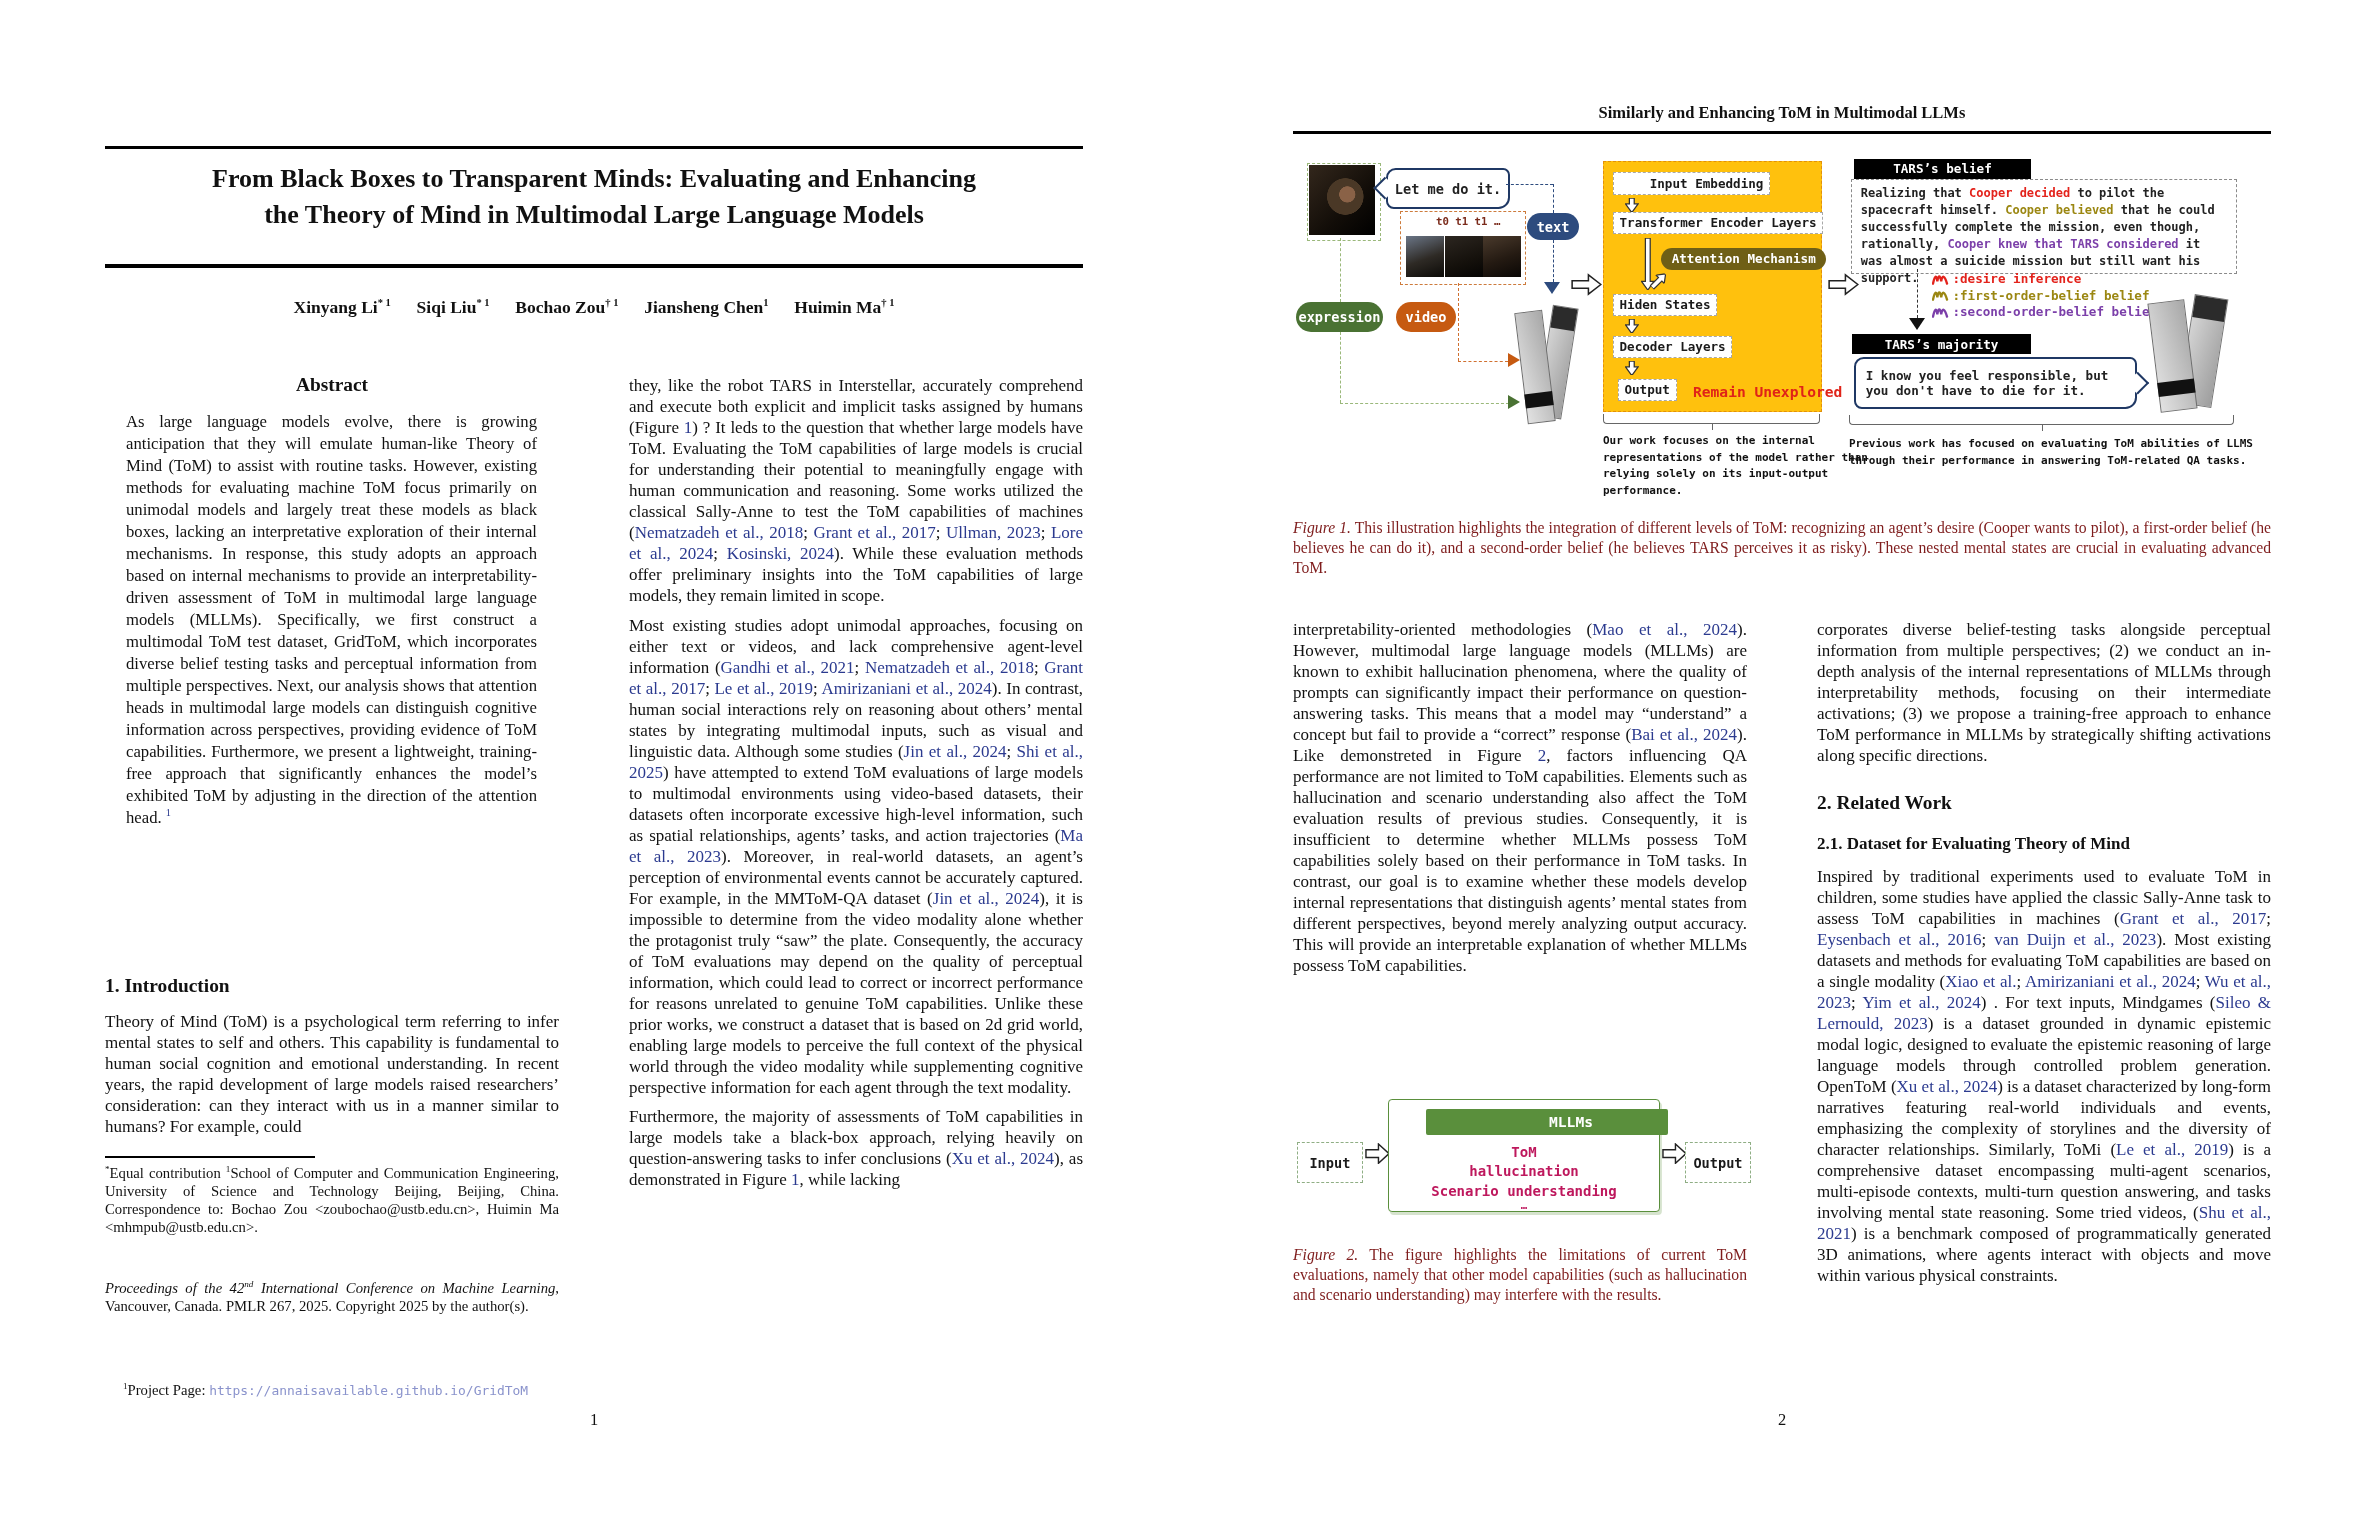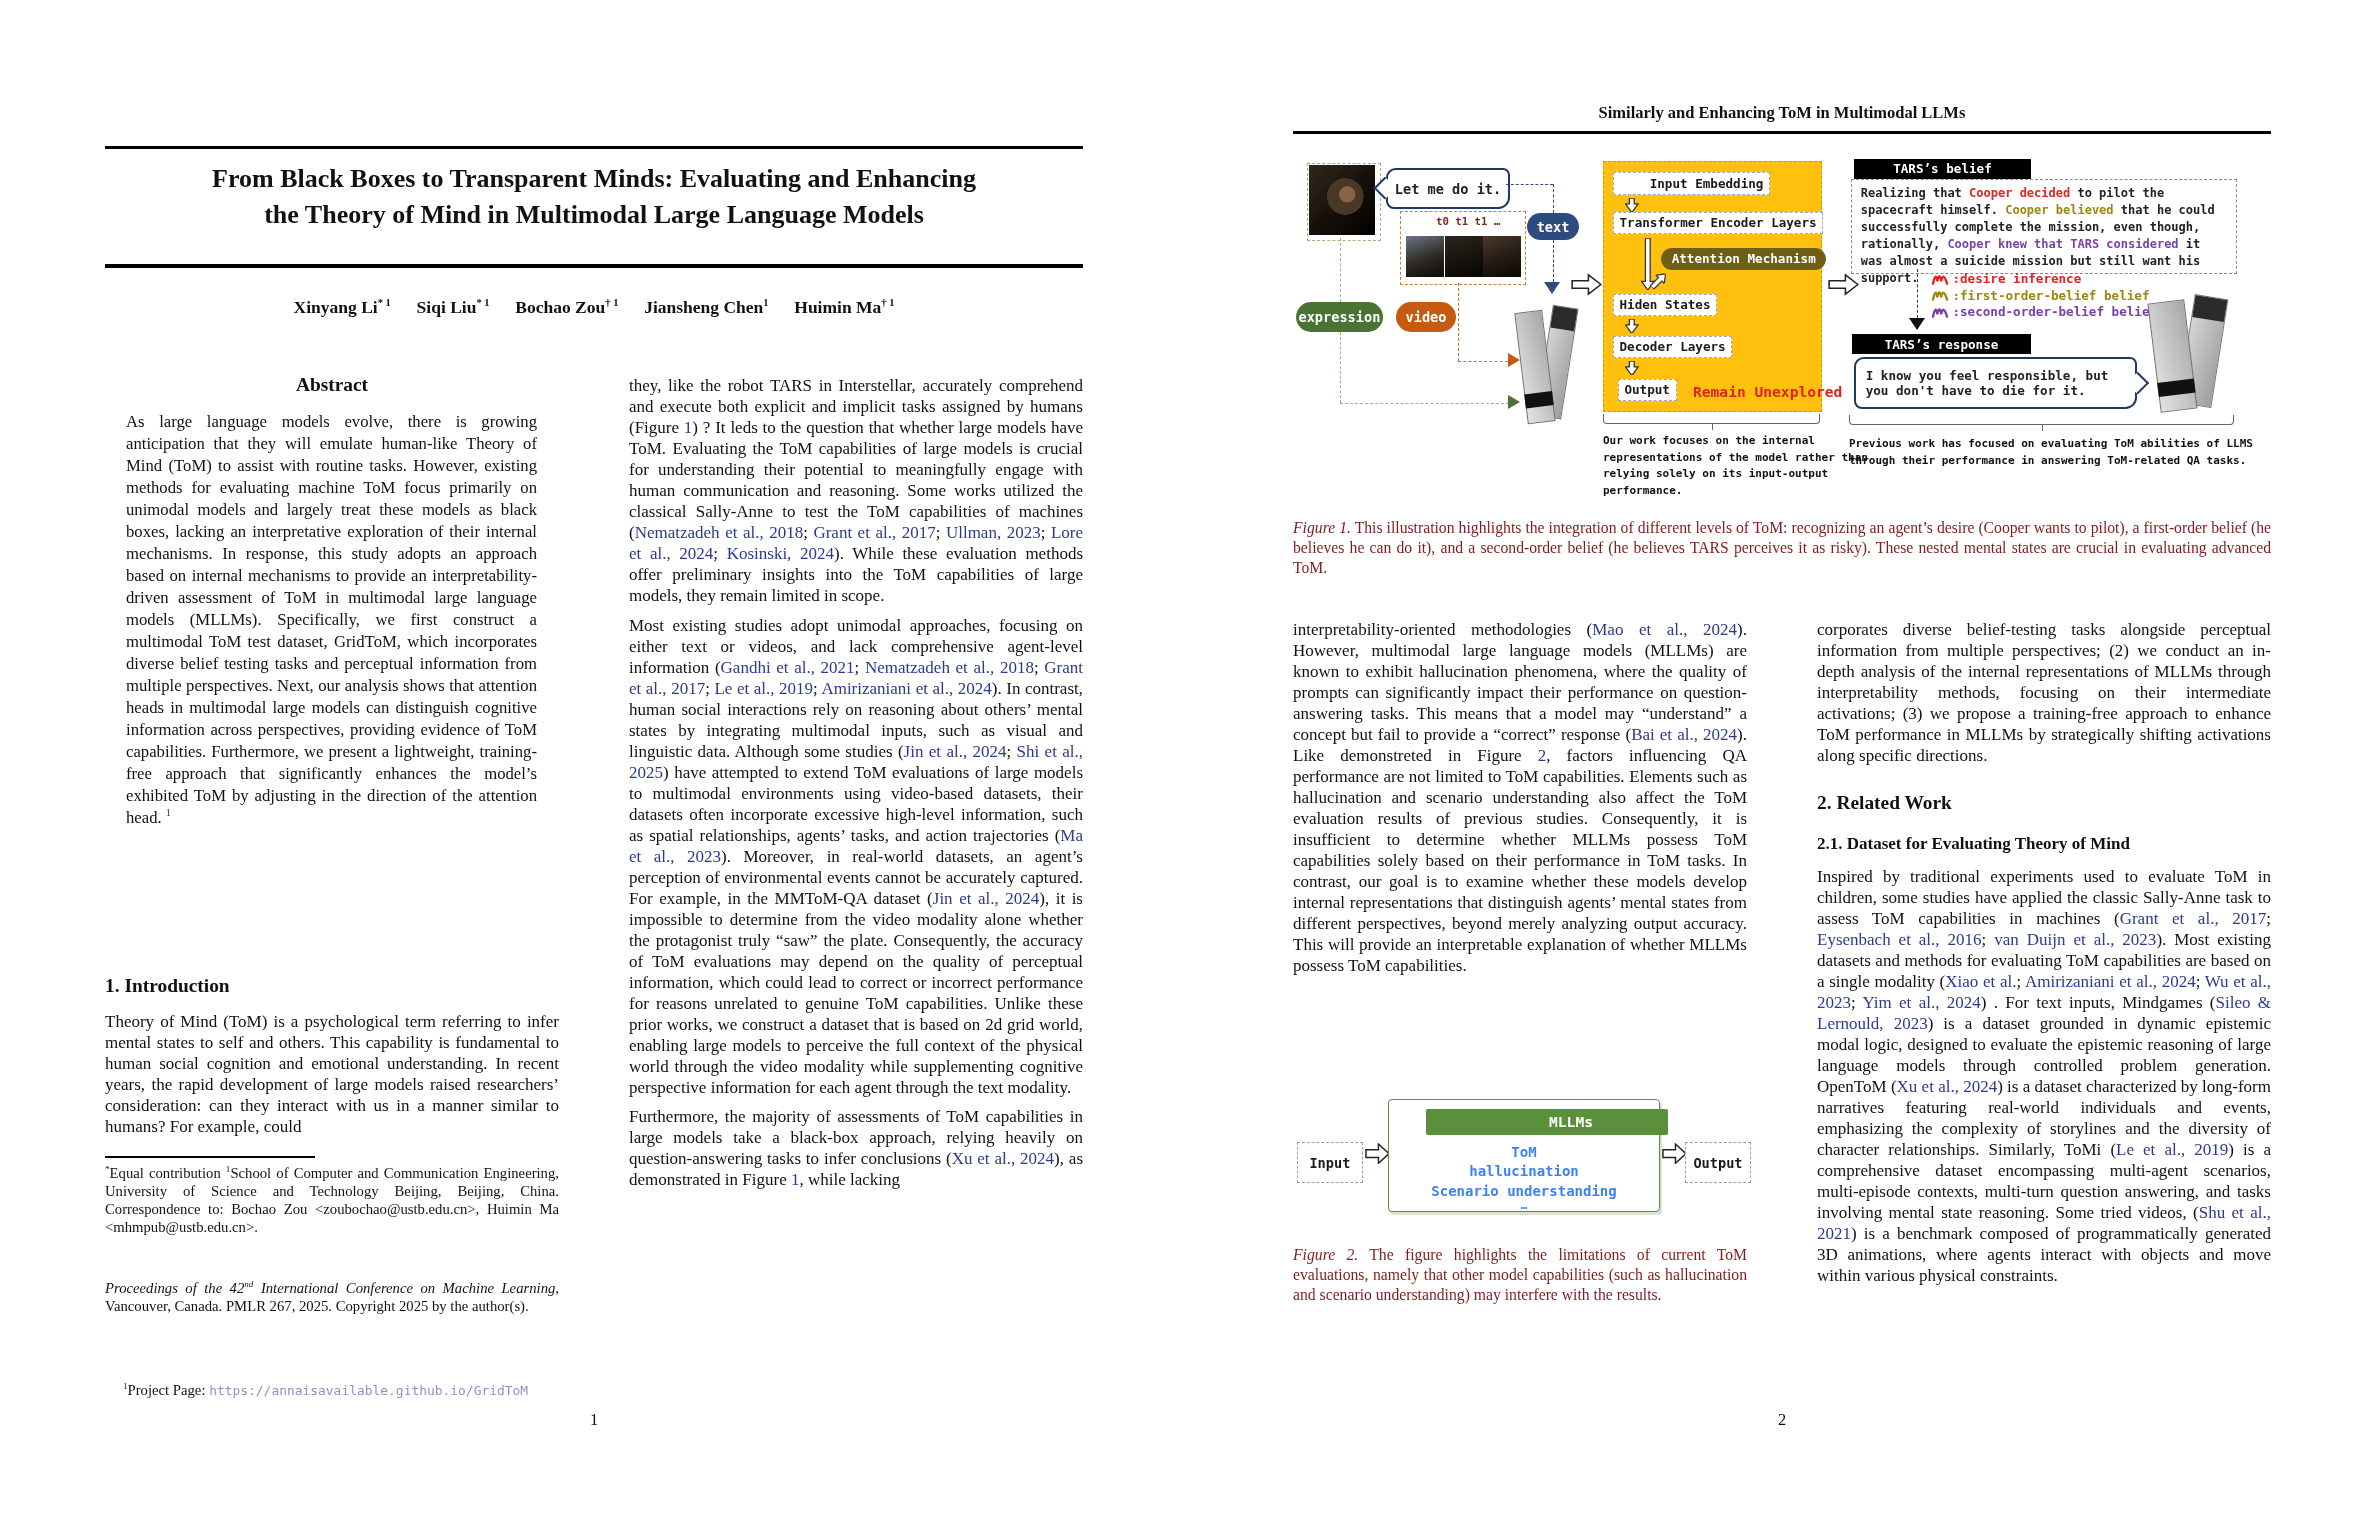--- a/index.html
+++ b/index.html
@@ -104,21 +104,21 @@
 
   
   .f2dash{position:absolute;border:1.9px dashed #8fae84;background:#fff;
           font-family:"DejaVu Sans Mono",monospace;font-weight:bold;font-size:13.6px;color:#1a1a1a;
           display:flex;align-items:center;justify-content:center;}
   .f2main{position:absolute;background:#fff;border:1.9px solid #5a8f3c;border-radius:3.9px;
           box-shadow:1.9px 2.9px 0 rgba(90,143,60,0.25);}
   .f2bar{position:absolute;background:#5a8f3c;border-radius:1.9px;color:#fff;text-align:center;
          font-family:"DejaVu Sans Mono",monospace;font-weight:bold;font-size:14.6px;line-height:26px;padding-left:48px;}
   .f2lines{position:absolute;width:100%;text-align:center;font-family:"DejaVu Sans Mono",monospace;
-           font-weight:bold;font-size:14px;line-height:19.4px;color:#3b82f6;}
+           font-weight:bold;font-size:14px;line-height:19.4px;color:#be185d;}
 
   .arrow-svg{position:absolute;}
 </style>
 </head>
 <body>
 
 <div class="canvas">
 
   <div class="watermark">arXiv:2506.14224v1  [cs.AI]  17 Jun 2025</div>
 
@@ -265,21 +265,21 @@
           <span>:first-order-belief belief</span>
         </div>
         <div class="row lg2">
           <svg width="16.5" height="12.6" viewBox="0 0 17 13">
               <path d="M1 11 C3 2 4.5 2 5.5 8.5 C6.5 2 8.5 2 9.5 8.5 C10.5 2 13 2 15.5 11" stroke="currentColor" stroke-width="2.4" fill="none" stroke-linecap="round"></path>
             </svg>
           <span>:second-order-belief belief</span>
         </div>
       </div>
 
-      <div class="blackbar" style="left:559px;top:185px;width:179px;height:20.4px;">TARS’s response</div>
+      <div class="blackbar" style="left:559px;top:185px;width:179px;height:20.4px;">TARS’s majority</div>
       <div class="speech" style="left:561px;top:208px;width:283px;height:52px;font-size:12.6px;padding:3.9px 9.7px;box-sizing:border-box;text-align:left;">
         <span class="tailR"></span>
         <span>I know you feel responsible, but you don't have to die for it.</span>
       </div>
 
       <div class="robot" style="left:856px;top:147px;width:83px;height:113px;">
         <div class="slabA">
             <div class="cap"></div>
           </div>
         <div class="slabB">

